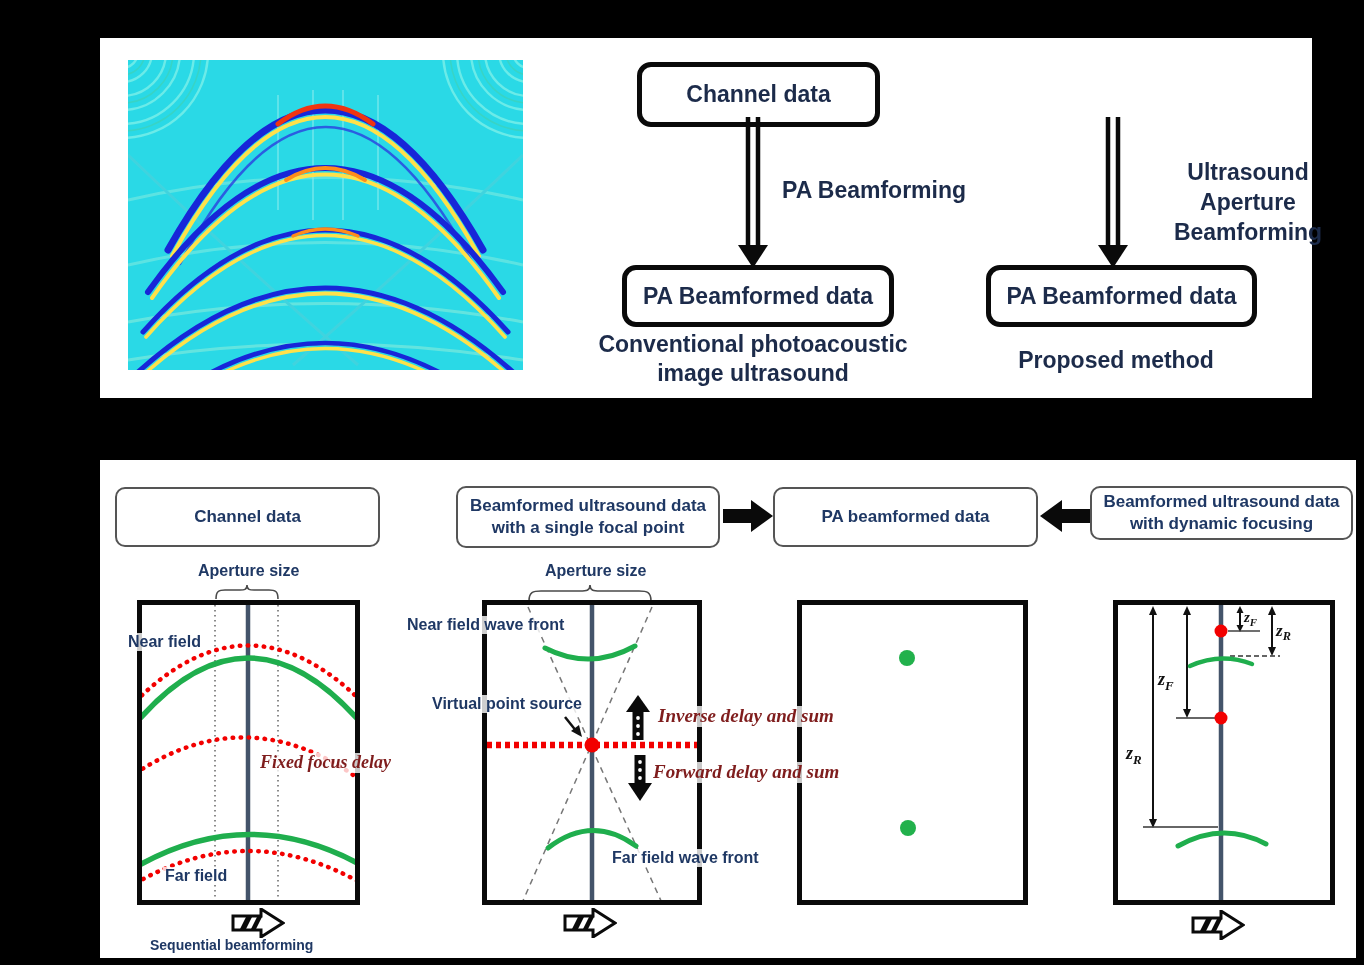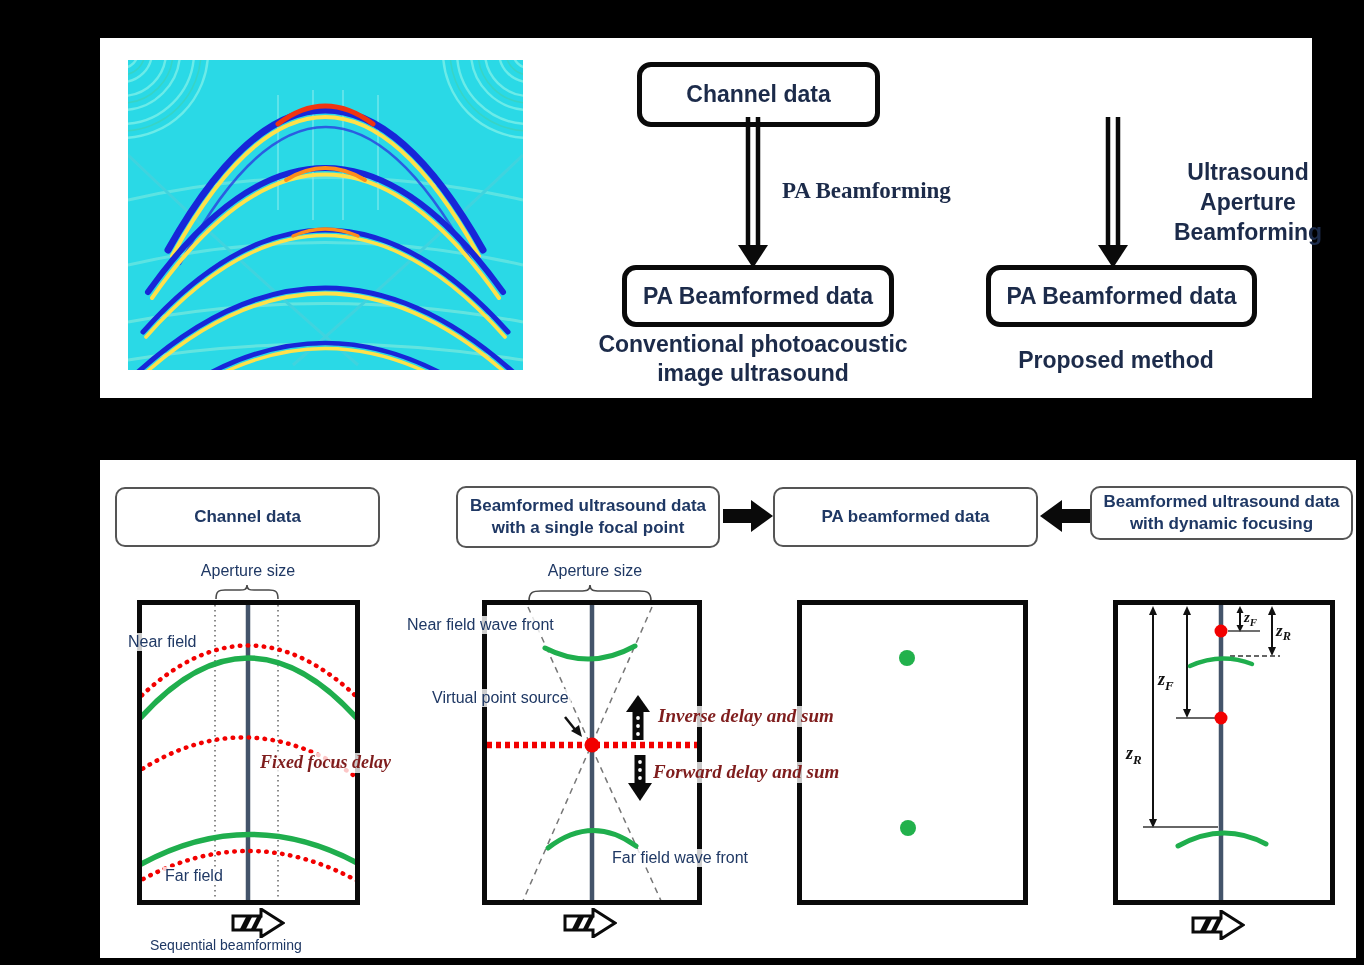--- a/index.html
+++ b/index.html
@@ -12,21 +12,21 @@
         display:flex;align-items:center;justify-content:center;
         font-size:23px;font-weight:600;color:#1c2b4a;text-align:center;}
   .flowlabel{position:absolute;font-size:23px;font-weight:600;color:#1c2b4a;text-align:center;line-height:1.3;}
   .caption{position:absolute;font-size:23px;font-weight:600;color:#1c2b4a;text-align:center;line-height:1.28;}
   
   .hbox{position:absolute;border:2px solid #555;border-radius:10px;background:#fff;
         display:flex;align-items:center;justify-content:center;text-align:center;
         font-size:17px;font-weight:600;color:#1f3864;line-height:1.3;padding:2px 8px;box-sizing:border-box;}
   .rbox{position:absolute;border:5px solid #0a0a0a;background:#fff;overflow:hidden;}
   .rbox svg{position:absolute;left:0;top:0;}
-  .slabel{position:absolute;font-size:16px;font-weight:400;color:#1f3864;white-space:nowrap;
+  .slabel{position:absolute;font-size:16px;font-weight:700;color:#1f3864;white-space:nowrap;
           background:rgba(255,255,255,0.8);padding:0 2px;line-height:1.15;}
   .ilabel{position:absolute;font-family:"Liberation Serif","DejaVu Serif",serif;font-style:italic;
           font-weight:700;font-size:18px;color:#7f1d1d;white-space:nowrap;
           background:rgba(255,255,255,0.78);padding:0 2px;line-height:1.1;}
   .zlabel{position:absolute;font-family:"Liberation Serif","DejaVu Serif",serif;font-style:italic;
           font-weight:700;color:#111;white-space:nowrap;line-height:1;}
   .zlabel sub{font-size:0.72em;}
 </style>
 </head>
 <body>
@@ -102,21 +102,21 @@
     </svg>
 
     <div class="fbox" style="left:537px;top:24px;width:233px;height:55px;">
       <span>Channel data</span>
     </div>
     <svg class="abs" style="left:628px;top:79px;" width="50" height="152" viewBox="0 0 50 152">
       <line x1="20" y1="0" x2="20" y2="130" stroke="#0a0a0a" stroke-width="4.5"></line>
       <line x1="30" y1="0" x2="30" y2="130" stroke="#0a0a0a" stroke-width="4.5"></line>
       <polygon points="10,128 40,128 25,151" fill="#0a0a0a"></polygon>
     </svg>
-    <div class="flowlabel" style="left:682px;top:138px;width:190px;text-align:left;font-family:Liberation Serif, serif;">PA Beamforming</div>
+    <div class="flowlabel" style="left:682px;top:138px;width:190px;text-align:left;">PA Beamforming</div>
     <div class="fbox" style="left:522px;top:227px;width:262px;height:52px;">
       <span>PA Beamformed data</span>
     </div>
     <div class="caption" style="left:490px;top:292px;width:326px;">
       <span>Conventional photoacoustic</span><br>
       <span>image ultrasound</span>
     </div>
 
     <svg class="abs" style="left:988px;top:79px;" width="50" height="152" viewBox="0 0 50 152">
       <line x1="20" y1="0" x2="20" y2="130" stroke="#0a0a0a" stroke-width="4.5"></line>
@@ -236,21 +236,21 @@
         <path d="M60,241 Q105,216 148,239" fill="none" stroke="#1fae4d" stroke-width="5" stroke-linecap="round"></path>
         <circle cx="103" cy="26" r="6.5" fill="#f20000"></circle>
         <circle cx="103" cy="113" r="6.5" fill="#f20000"></circle>
       </svg>
     </div>
 
     <div class="slabel" style="left:26px;top:173px;">Near field</div>
     <div class="slabel" style="left:63px;top:407px;">Far field</div>
     <div class="ilabel" style="left:158px;top:293px;">Fixed focus delay</div>
     <div class="slabel" style="left:305px;top:156px;">Near field wave front</div>
-    <div class="slabel" style="left:330px;top:229px;">Virtual point source</div>
+    <div class="slabel" style="left:330px;top:235px;">Virtual point source</div>
     <div class="ilabel" style="left:556px;top:246px;font-size:19px;">Inverse delay and sum</div>
     <div class="ilabel" style="left:551px;top:302px;font-size:19px;">Forward delay and sum</div>
     <div class="slabel" style="left:510px;top:389px;">Far field wave front</div>
 
     <div class="zlabel" style="left:1144px;top:150px;font-size:15px;">
       <span>z</span><sub>F</sub>
     </div>
     <div class="zlabel" style="left:1176px;top:162px;font-size:17px;">
       <span>z</span><sub>R</sub>
     </div>

